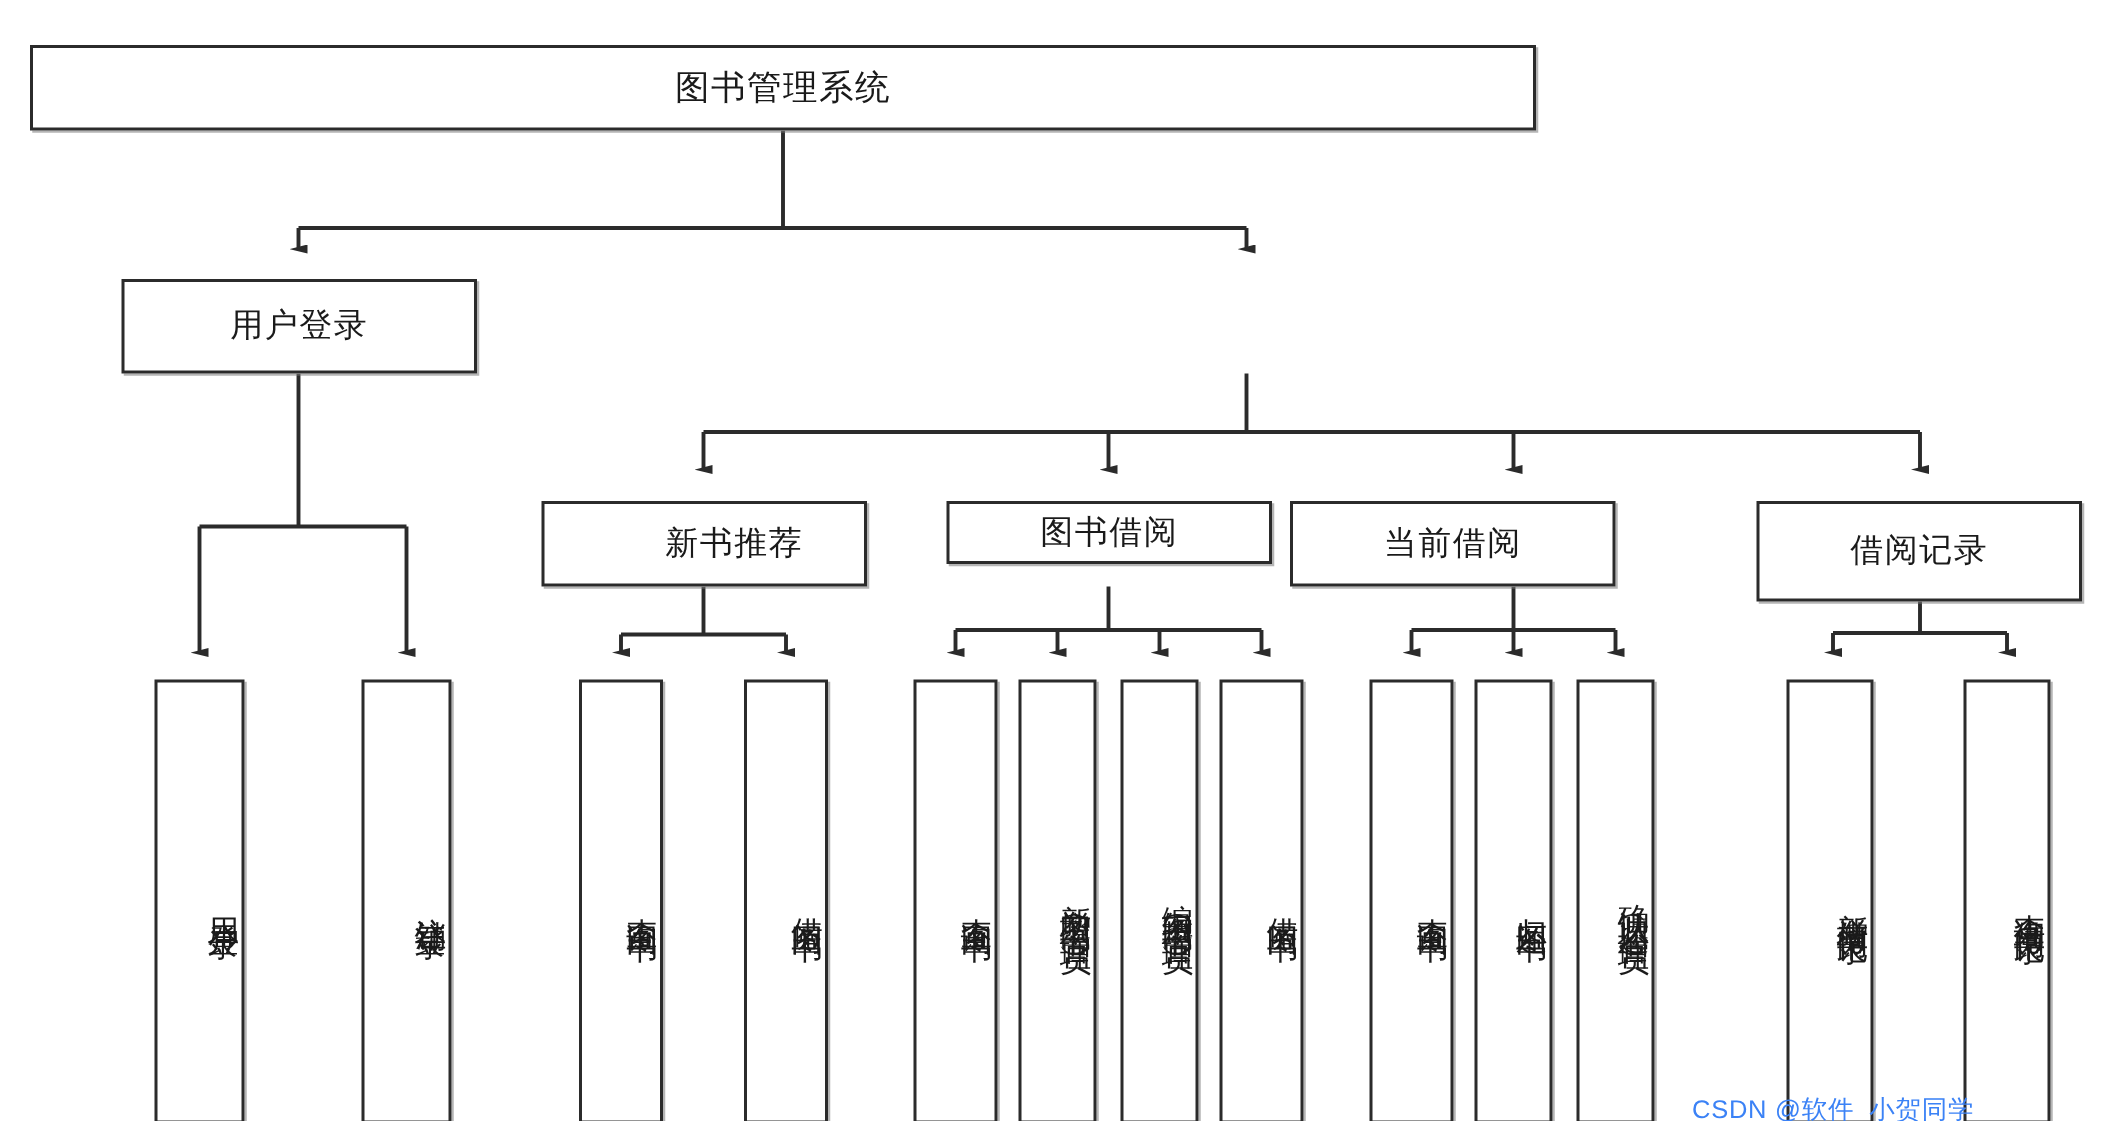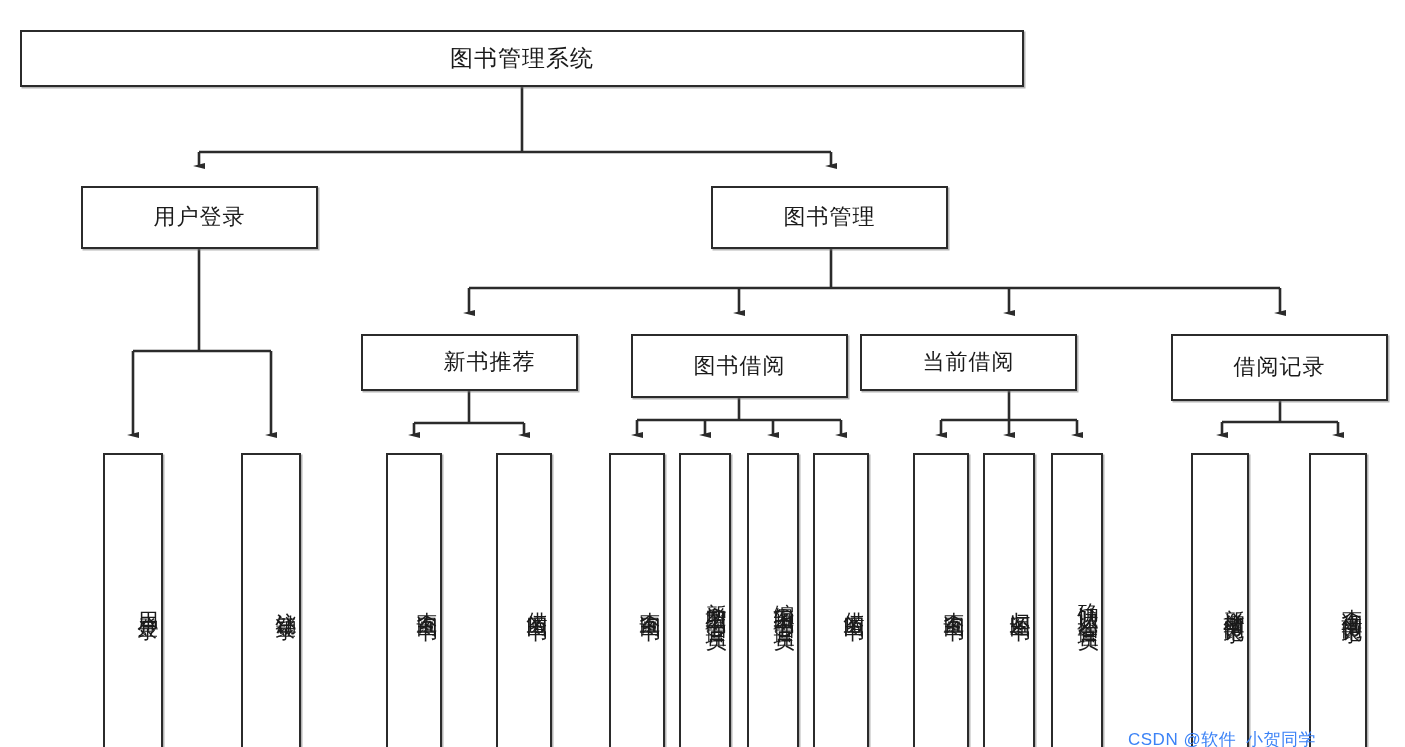--- a/index.html
+++ b/index.html
@@ -126,24 +126,23 @@
       <path d="M1280,375 L1280,406"></path>
       <path d="M1222,406 L1338,406"></path>
       <path d="M1222,406 L1222,419" marker-end="url(#arrow)"></path>
       <path d="M1338,406 L1338,419" marker-end="url(#arrow)"></path>
     </g>
   </svg>
 
   <div class="node h root" style="left:20px; top:14px; width:1004px; height:57px;">图书管理系统</div>
 
   <div class="node h" style="left:81px; top:170px; width:237px; height:63px;">用户登录</div>
-  <div class="node h" style="left:711px; top:170px; width:237px; height:63px;">图书管理</div>
 
   <div class="node h" style="left:361px; top:318px; width:217px; height:57px;padding-left:40px;">新书推荐</div>
-  <div class="node h" style="left:631px; top:318px; width:217px; height:64px;text-align:center;">图书借阅</div>
+  <div class="node h" style="left:631px; top:318px; width:217px; height:42px;text-align:center;">图书借阅</div>
   <div class="node h" style="left:860px; top:318px; width:217px; height:57px;">当前借阅</div>
   <div class="node h" style="left:1171px; top:318px; width:217px; height:67px;">借阅记录</div>
 
   <div class="node v" style="left:103px; top:437px; width:60px; height:296px; justify-content:center; padding-top:0;">
     <span class="vtext">用户登录</span>
   </div>
   <div class="node v" style="left:241px; top:437px; width:60px; height:296px; justify-content:center; padding-top:0;">
     <span class="vtext">注销登录</span>
   </div>
 

